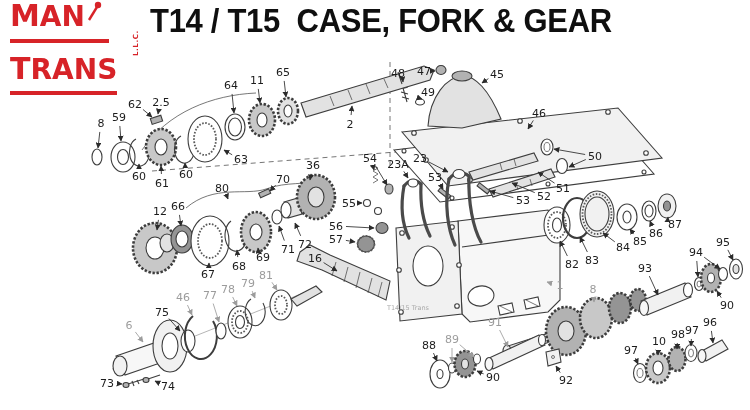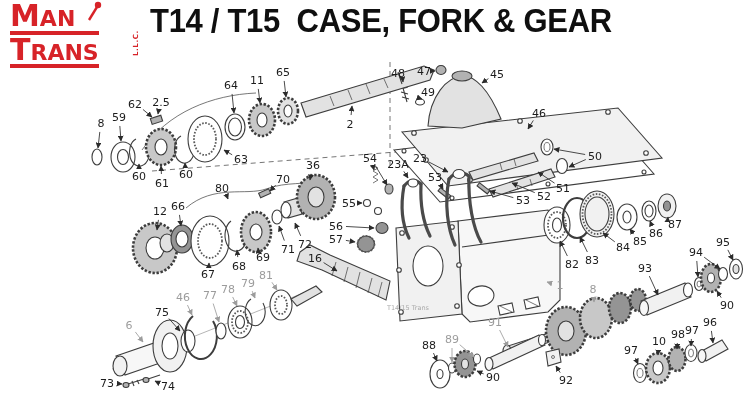--- a/index.html
+++ b/index.html
@@ -2,26 +2,26 @@
 <html><head>
 <meta charset="utf-8">
 <style>
   html,body{margin:0;padding:0}
   body{width:750px;height:410px;position:relative;background:#fff;overflow:hidden;
        font-family:"Liberation Sans",sans-serif}
   svg text{user-select:none}
   
   .header{position:absolute;left:0;top:0;width:750px;height:58px}
   .logo{position:absolute;left:10px;top:2px;width:140px;height:54px}
-  .bl{display:inline-block;font-family:"DejaVu Sans",sans-serif;font-weight:900;font-size:22px;
+  .bl{display:inline-block;font-family:"DejaVu Sans",sans-serif;font-weight:900;font-size:28px;
       line-height:.95;text-transform:uppercase;letter-spacing:0;
-      border-bottom:4px solid currentColor;padding-bottom:0}
+      border-bottom:4px solid currentColor;padding-bottom:8px}
   .bl::first-letter{font-size:30px}
   .bl1{padding-right:24px}
-  .row2{margin-top:1px}
+  .row2{margin-top:12px}
   .lever{position:absolute;left:76px;top:-1px}
   .llc{position:absolute;left:122px;top:54px;font-size:7px;font-weight:700;
        letter-spacing:.6px;transform:rotate(-90deg);transform-origin:left top;
        font-family:"DejaVu Sans",sans-serif}
   .title{position:absolute;left:150px;top:4px;font-weight:900;font-size:31px;
          letter-spacing:-.3px;color:#0f0f0f;white-space:pre;transform:scaleY(1.05)}
   
   .part{fill:#fff;stroke:#3d3d3d;stroke-width:1.1}
   .f1{fill:#f1f1f1}.f2{fill:#f7f7f7}
   .g1{fill:#c8c8c8}.g2{fill:#b2b2b2}.g3{fill:#e2e2e2}.g4{fill:#949494}

